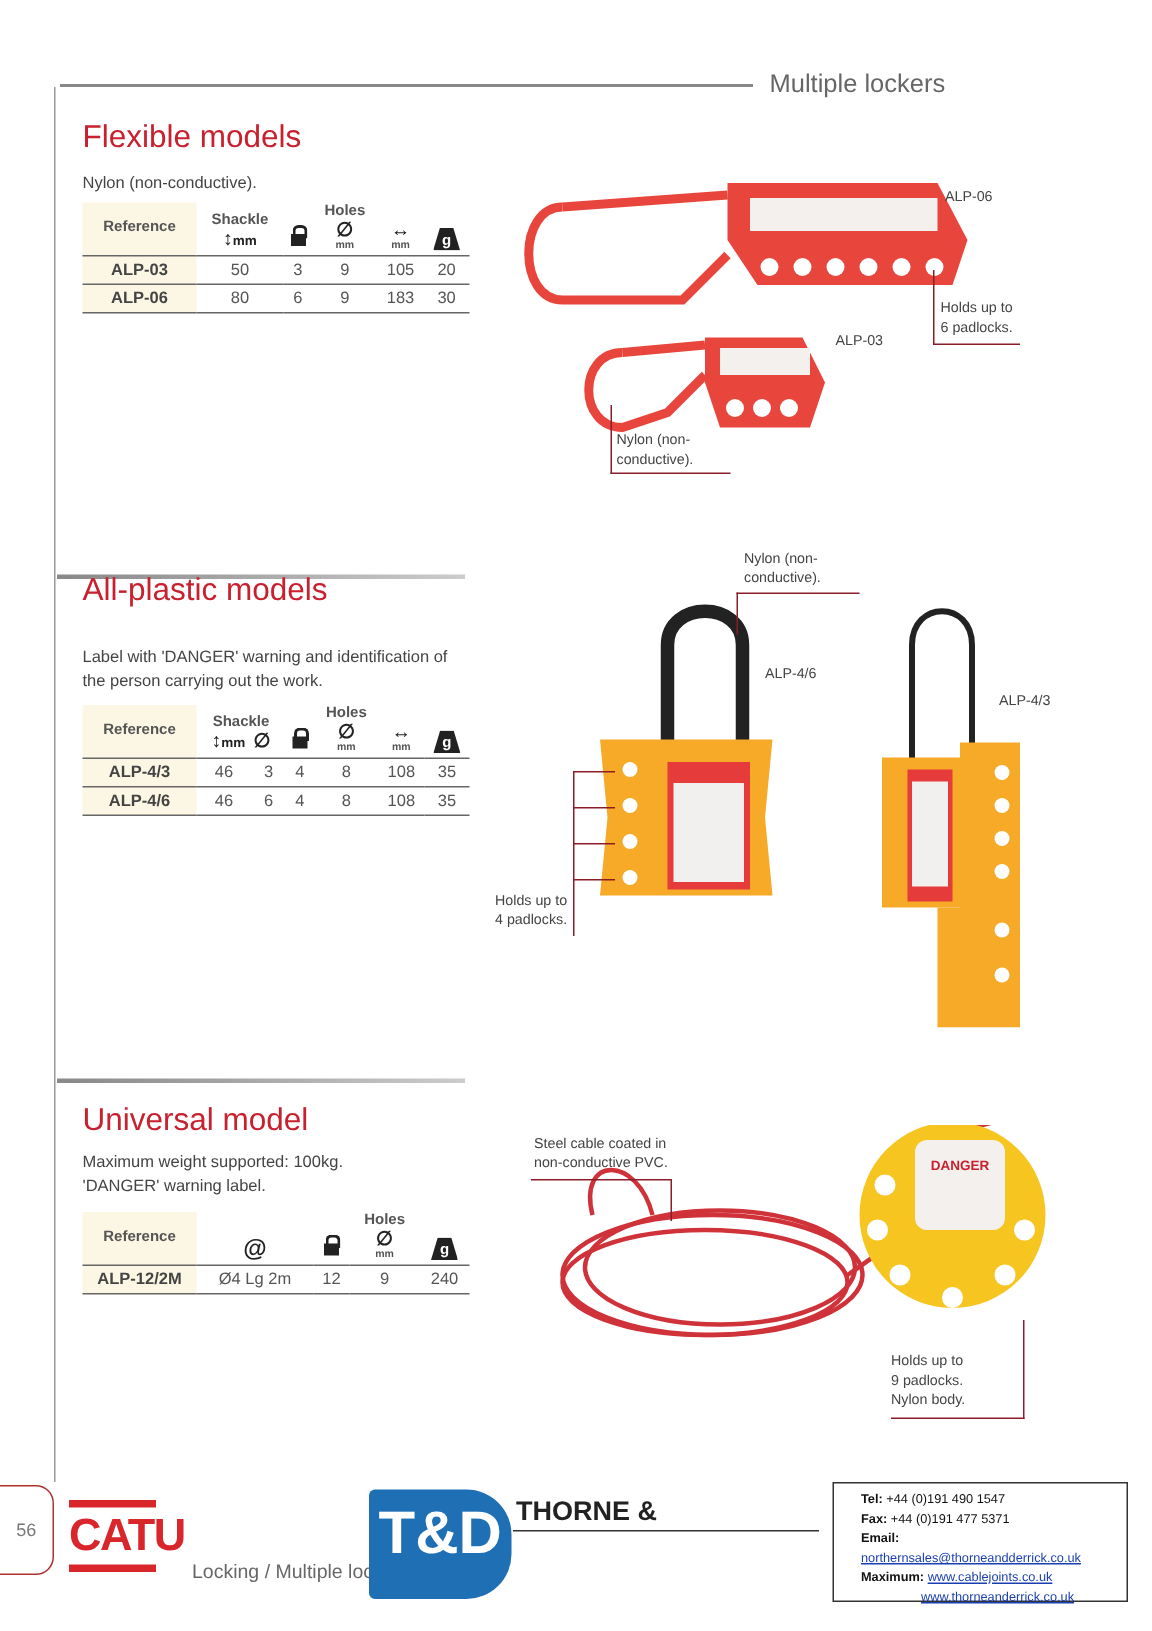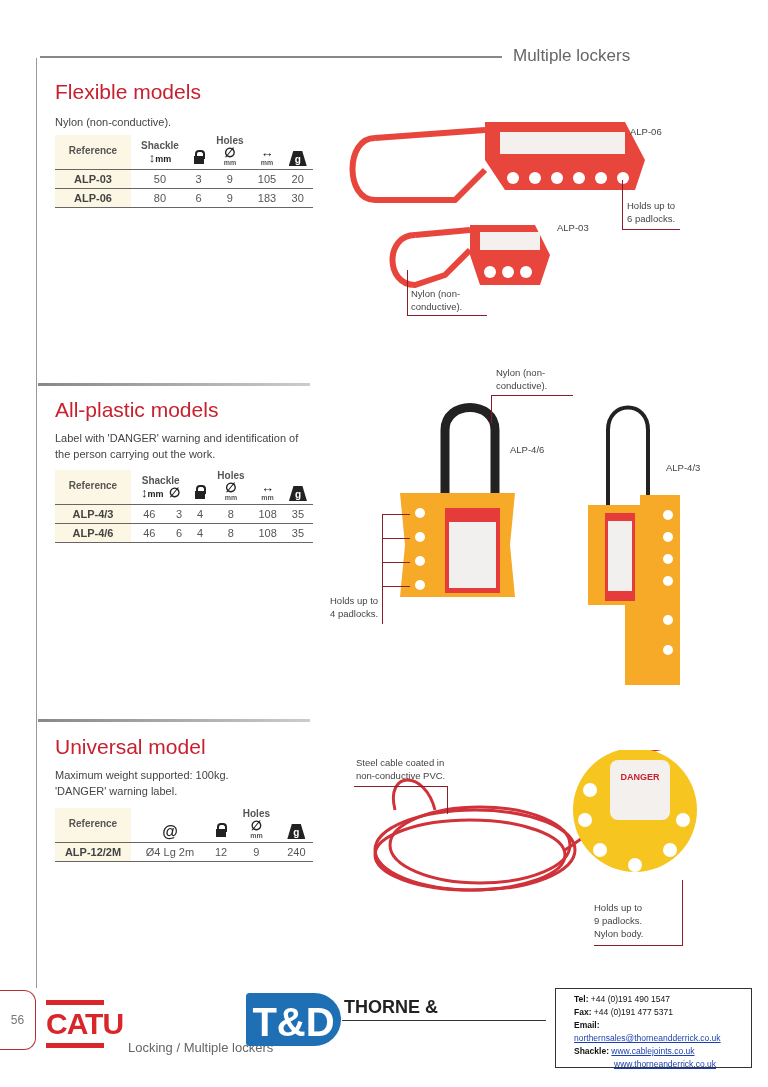--- a/index.html
+++ b/index.html
@@ -100,21 +100,21 @@
 <div class="callout" style="left:557px;top:221px">ALP-03</div>
 <div class="callout" style="left:627px;top:199px;width:55px">Holds up to 6 padlocks.</div>
 <div class="cline" style="left:622px;top:180px;width:1px;height:50px"></div>
 <div class="cline" style="left:622px;top:229px;width:58px;height:1px"></div>
 <div class="callout" style="left:411px;top:287px;width:80px">Nylon (non-conductive).</div>
 <div class="cline" style="left:407px;top:270px;width:1px;height:46px"></div>
 <div class="cline" style="left:407px;top:315px;width:80px;height:1px"></div>
 
 <div class="abs sep" style="top:383px"></div>
 
-<h2 style="top:398px">All-plastic models</h2>
+<h2 style="top:382px">All-plastic models</h2>
 <div class="desc" style="top:430px">Label with 'DANGER' warning and identification of the person carrying out the work.</div>
 <table style="top:470px;width:258px">
   <thead>
       <tr>
     <th class="ref">Reference</th>
     <th colspan="2"><span>Shackle</span><br><span class="ico">↕<small style="font-size:9px">mm</small></span> &nbsp;<span class="ico">∅</span></th>
     <th><span class="lockico"></span></th>
     <th><span>Holes</span><br><span class="ico">∅</span><span class="mm">mm</span></th>
     <th><span class="ico">↔</span><span class="mm">mm</span></th>
     <th><span class="wt">g</span></th>
@@ -233,23 +233,23 @@
 <div class="cline" style="left:594px;top:945px;width:89px;height:1px"></div>
 
 <div class="abs pagenum">56</div>
 <div class="abs catu">
   <div style="height:5px;background:#d9262a;margin-bottom:3px"></div>
   <div style="font-family:'Liberation Sans',sans-serif;font-weight:bold;font-size:30px;color:#d9262a;line-height:32px;letter-spacing:-1px">CATU</div>
   <div style="height:5px;background:#d9262a;margin-top:3px"></div>
 </div>
 <div class="abs footer-label">Locking / Multiple lockers</div>
 <div class="abs td-logo">
-  <div style="position:absolute;left:0;top:0;width:95px;height:53px;background:#1f6fb5;border-radius:4px 30px 30px 4px;color:#fff;font-weight:bold;font-size:40px;line-height:58px;text-align:center;font-family:'Liberation Sans',sans-serif">T&amp;D</div>
+  <div style="position:absolute;left:0;top:0;width:95px;height:73px;background:#1f6fb5;border-radius:4px 30px 30px 4px;color:#fff;font-weight:bold;font-size:40px;line-height:58px;text-align:center;font-family:'Liberation Sans',sans-serif">T&amp;D</div>
   <div style="position:absolute;left:98px;top:4px;font-weight:bold;font-size:18px;color:#222;font-family:'Liberation Sans',sans-serif">THORNE &amp;</div>
   <div style="position:absolute;left:96px;top:27px;width:204px;height:1px;background:#333"></div>
 </div>
 <div class="abs contact">
   <div><b>Tel:</b> <span>+44 (0)191 490 1547</span></div>
   <div><b>Fax:</b> <span>+44 (0)191 477 5371</span></div>
   <div><b>Email:</b> <a>northernsales@thorneandderrick.co.uk</a></div>
-  <div><b>Shackle:</b> <a>www.cablejoints.co.uk</a></div>
+  <div><b>Maximum:</b> <a>www.cablejoints.co.uk</a></div>
   <div style="padding-left:40px"><a>www.thorneanderrick.co.uk</a></div>
 </div>
 
 </body></html>

